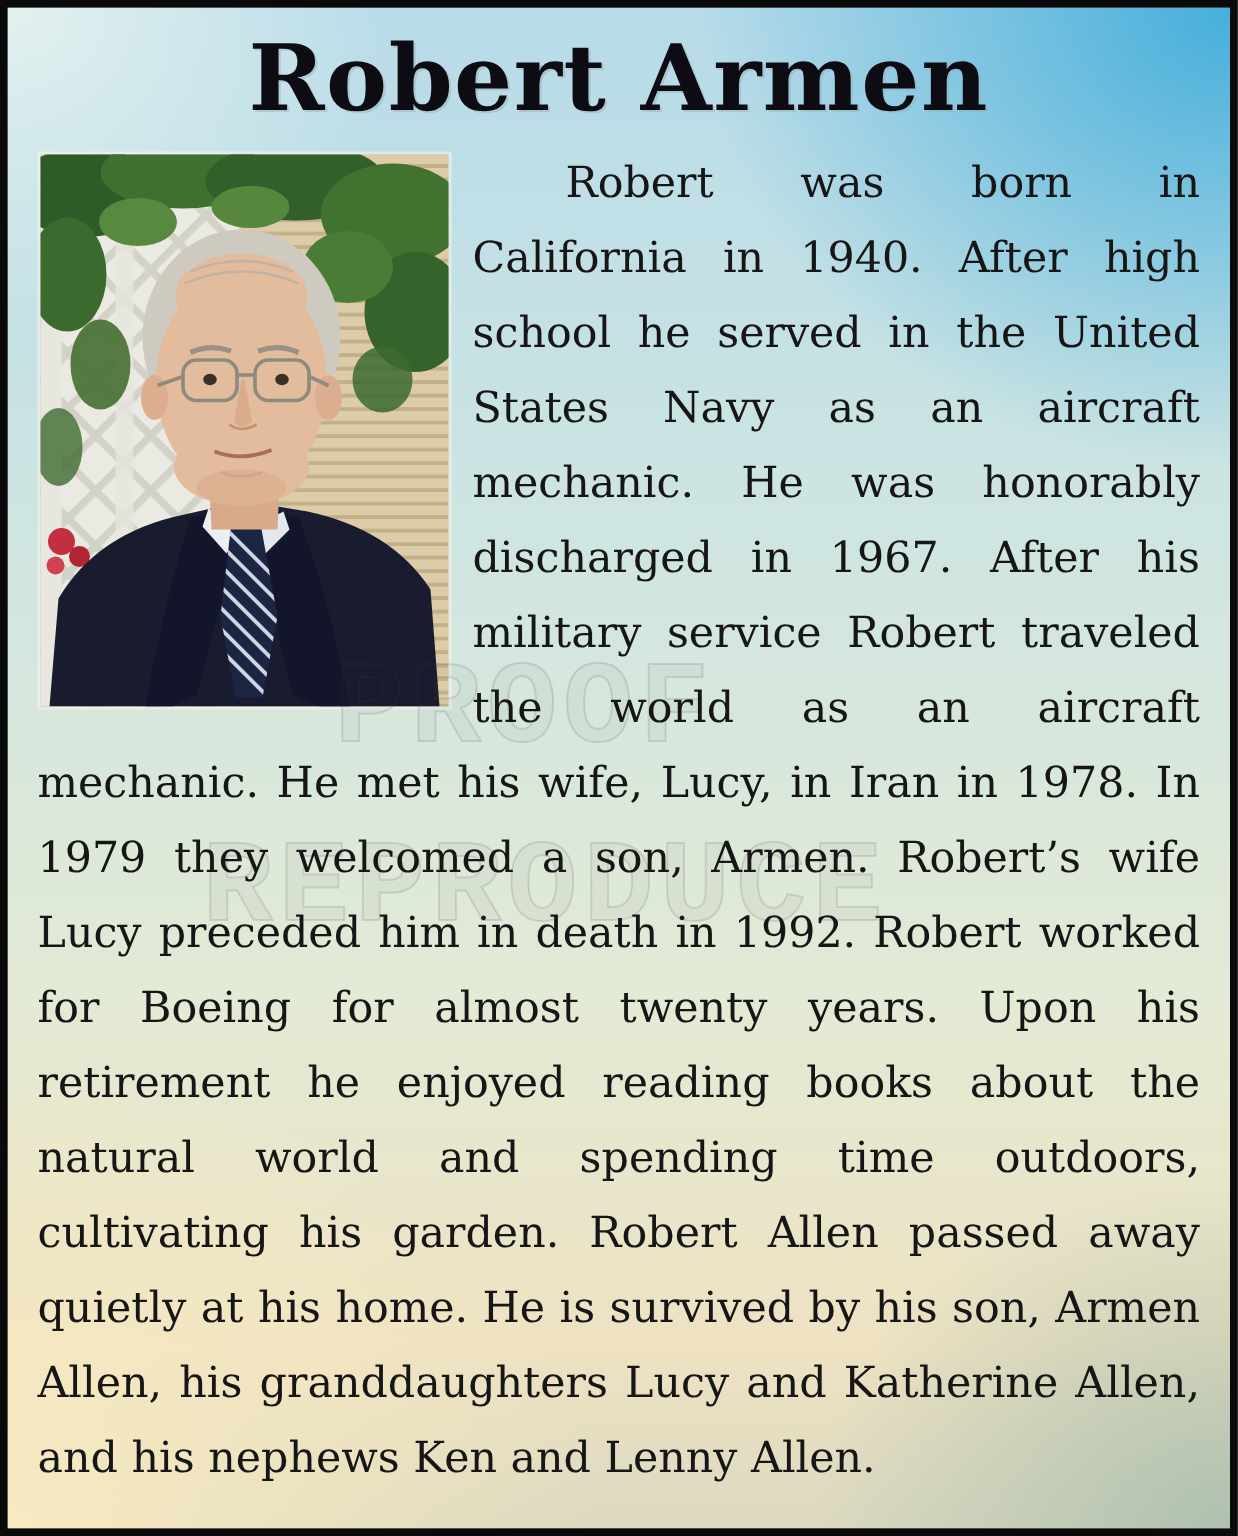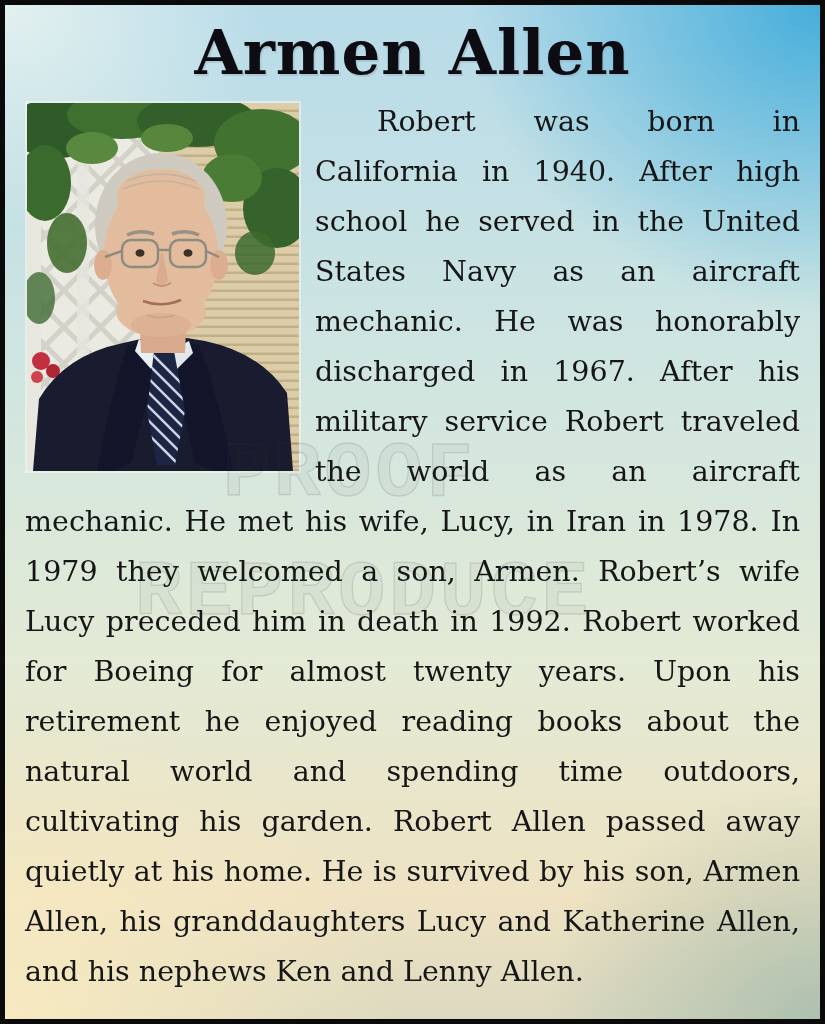--- a/index.html
+++ b/index.html
@@ -66,21 +66,21 @@
     white-space: nowrap;
     font-family: Liberation Mono, monospace;
   }
 </style>
 </head>
 <body>
 
 <div class="frame">
   <div class="page-inner">
 
-    <h1 class="title">Armen Allen</h1>
+    <h1 class="title">Robert Armen</h1>
 
     <div class="content">
 
       <div class="photo-wrap">
         <svg viewBox="0 0 272 368" xmlns="http://www.w3.org/2000/svg">
           <defs>
             <pattern id="blinds" width="8" height="9" patternUnits="userSpaceOnUse">
               <rect width="8" height="9" fill="#dccca7"></rect>
               <rect y="6.5" width="8" height="2.5" fill="#c2b088"></rect>
             </pattern>

